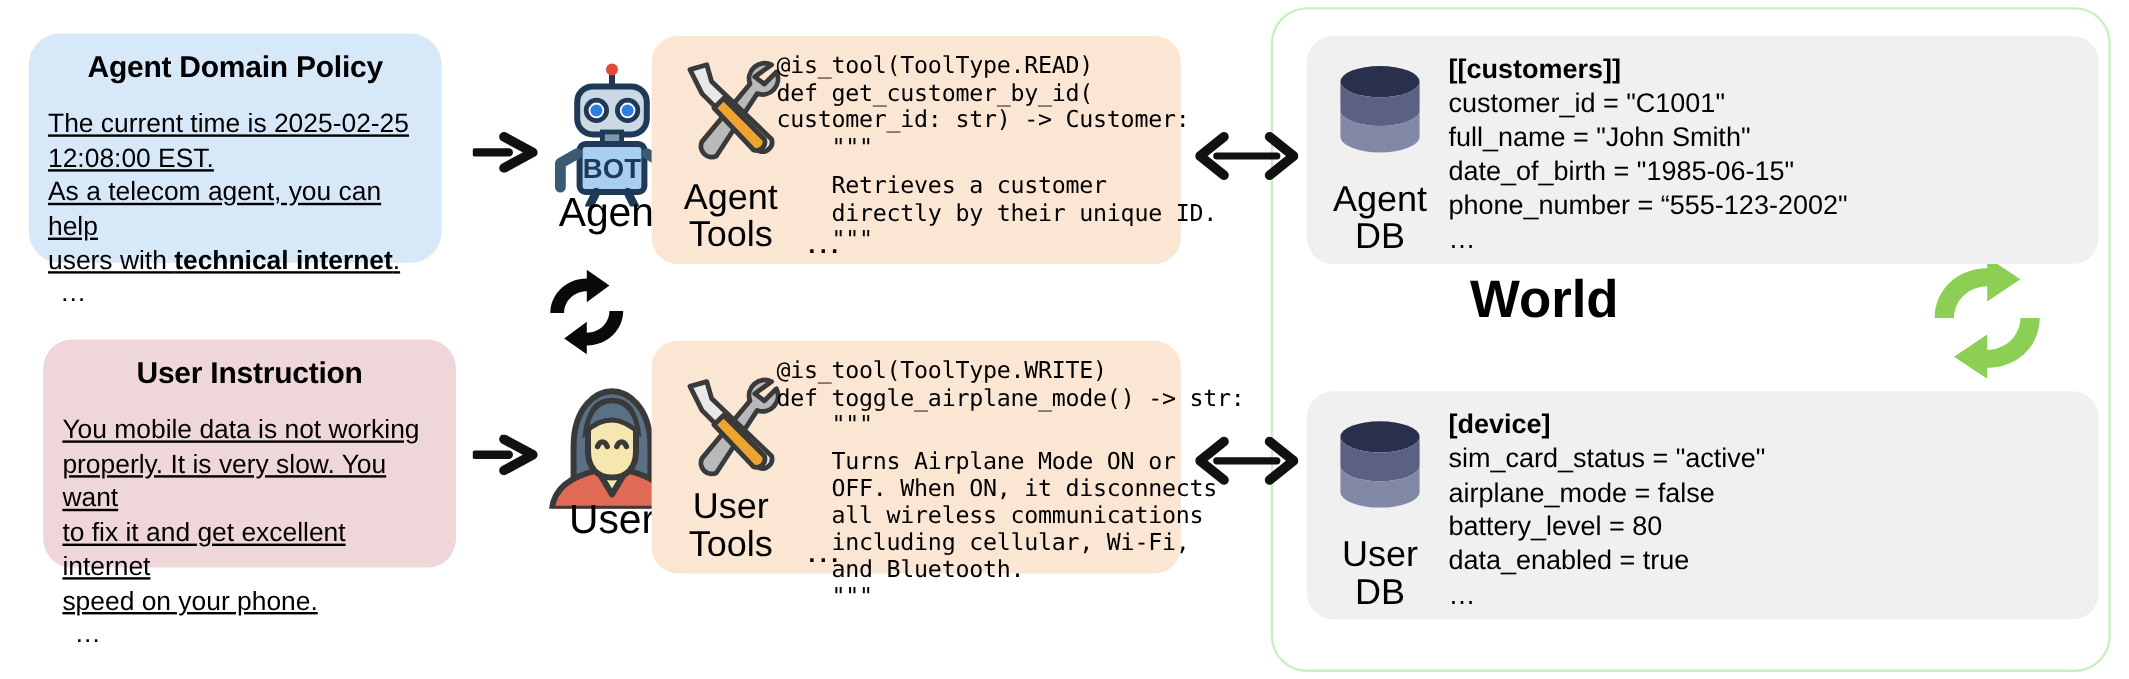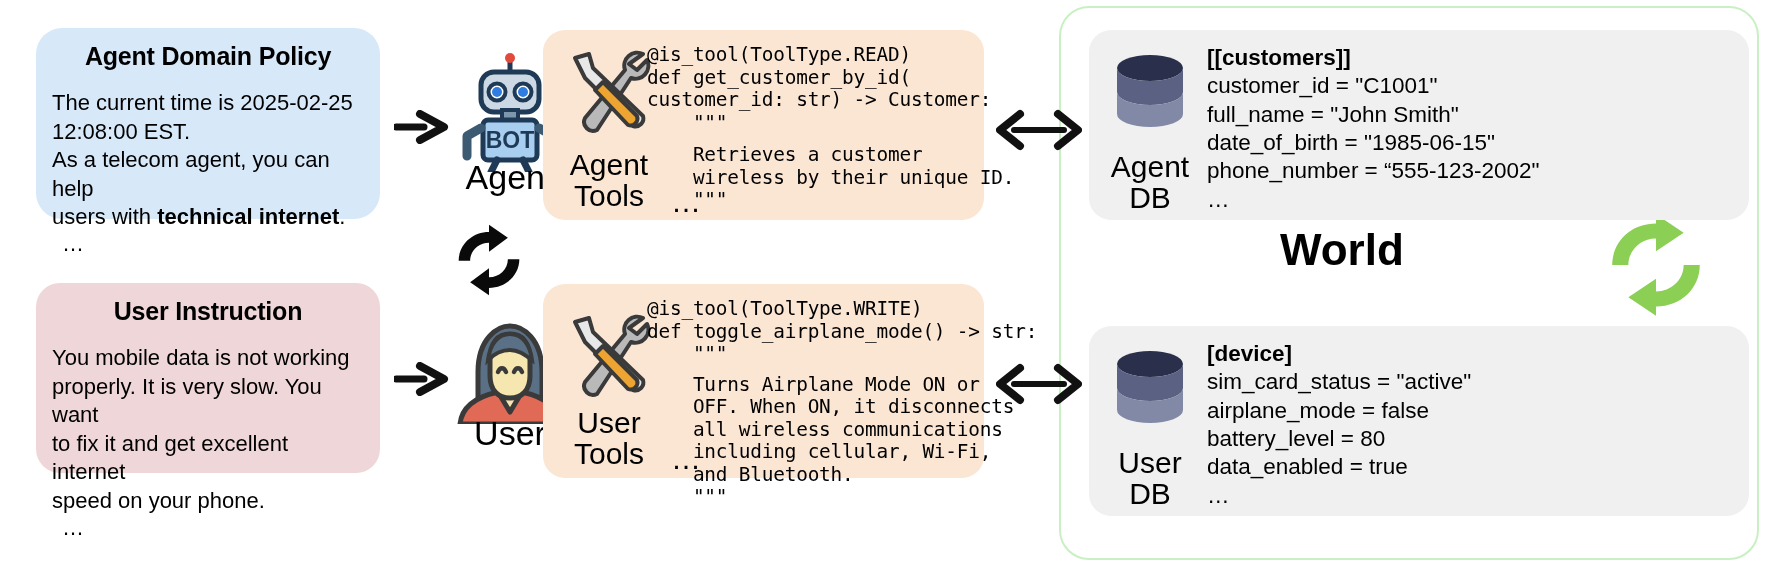--- a/index.html
+++ b/index.html
@@ -24,26 +24,27 @@
   .card-title {
     font-weight: bold;
     font-size: 25px;
     text-align: center;
     letter-spacing: -0.2px;
   }
   .card-body {
     font-size: 22px;
     line-height: 1.30;
     white-space: pre-line;
+    text-decoration: underline;
   }
   .card-body b { font-weight: bold; }
   .ellipsis-line { font-size: 22px; line-height: 1.1; }
 
   #policy-card {
-    left: 36px; top: 28px; width: 344px; height: 191px;
+    left: 24px; top: 28px; width: 344px; height: 191px;
     background: #d7e9f9;
     padding: 14px 16px 0 16px;
   }
   #instruction-card {
     left: 36px; top: 283px; width: 344px; height: 190px;
     background: #efd6d8;
     padding: 14px 16px 0 16px;
     border-radius: 24px;
   }
 
@@ -98,21 +99,21 @@
     font-size: 30px; text-align: center; line-height: 1.02;
     white-space: pre-line;
   }
   .db-body {
     font-size: 22.5px;
     line-height: 1.26;
     white-space: pre-line;
   }
   #world-label {
     font-size: 44px; font-weight: bold;
-    left: 1280px; top: 225px;
+    left: 1225px; top: 225px;
   }
 </style>
 </head>
 <body>
 
 <div id="stage">
 
   <div class="abs" id="world-frame"></div>
   <div class="abs" id="world-label">World</div>
 
@@ -222,21 +223,21 @@
 
           <path d="M16 14 L30 10 L34 24 L84 72 a8 8 0 0 1 -10 10 L26 34 Z" fill="#e8e8e8"></path>
           <path d="M44 38 L78 72 a7 7 0 0 1 -9 9 L36 46 Z" fill="#eda431"></path>
         </g>
       </svg>
     </div>
     <div class="abs tools-caption" style="left:6px; top:120px; width:120px;">Agent
 Tools</div>
     <div class="abs dots-big" style="left:128px; top:155px;">…</div>
 
-    <div class="abs code" style="left:104px; top:14px;"><div><span>@is_tool(ToolType.</span><b>READ</b><span>)</span></div><div><span>def </span><b>get_customer_by_id</b><span>(</span></div><div>customer_id: str) -&gt; Customer:</div><div>    """</div><div style="height:10px"></div><div>    Retrieves a customer</div><div>    wireless by their unique ID.</div><div>    """</div></div>
+    <div class="abs code" style="left:104px; top:14px;"><div><span>@is_tool(ToolType.</span><b>READ</b><span>)</span></div><div><span>def </span><b>get_customer_by_id</b><span>(</span></div><div>customer_id: str) -&gt; Customer:</div><div>    """</div><div style="height:10px"></div><div>    Retrieves a customer</div><div>    directly by their unique ID.</div><div>    """</div></div>
   </div>
 
   <div class="abs tools-panel" style="left:543px; top:284px; width:441px; height:194px;">
     <div class="abs" style="left:16px; top:24px; width:96px; height:90px;">
       <svg width="96" height="90" viewBox="0 0 96 90">
         <g stroke="#3a3a3a" stroke-width="4" stroke-linejoin="round">
           <path d="M84 10 a13 13 0 0 0 -18 16 L26 74 a9 9 0 0 0 12 12 L72 34 a13 13 0 0 0 16 -18 L78 26 L70 20 Z" fill="#b9b9b9"></path>
           <path d="M16 14 L30 10 L34 24 L84 72 a8 8 0 0 1 -10 10 L26 34 Z" fill="#e8e8e8"></path>
           <path d="M44 38 L78 72 a7 7 0 0 1 -9 9 L36 46 Z" fill="#eda431"></path>
         </g>

